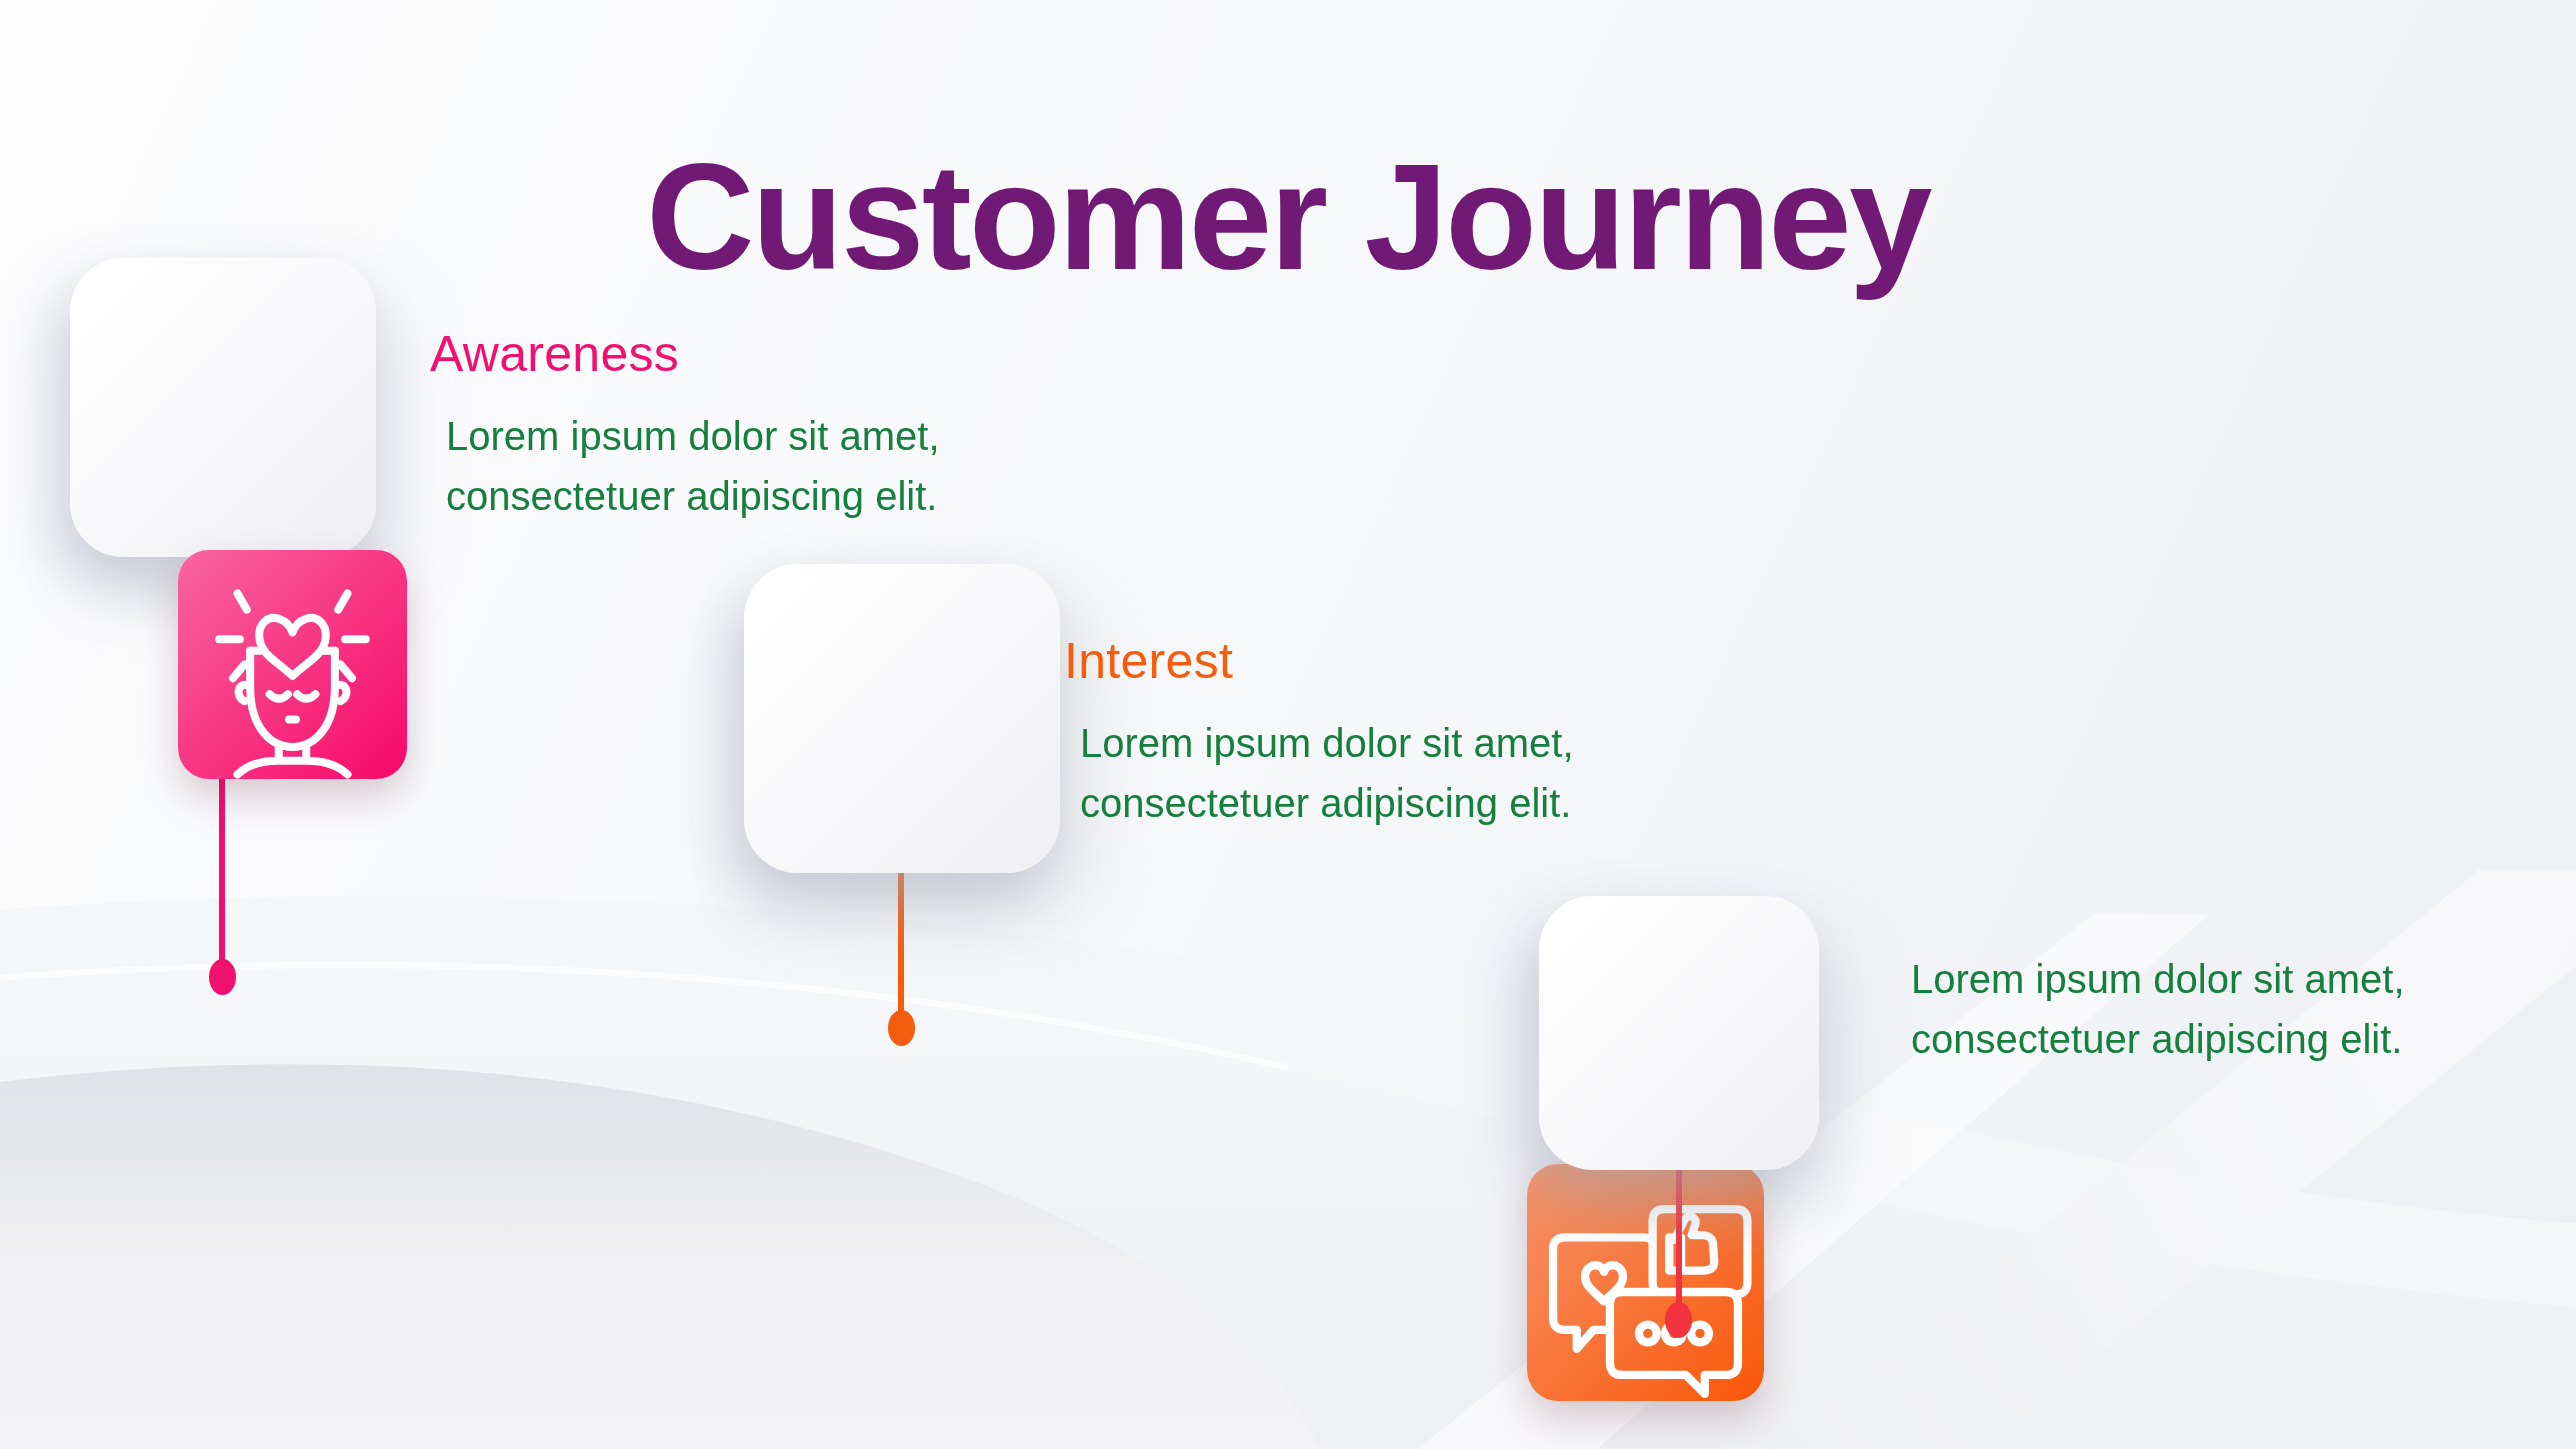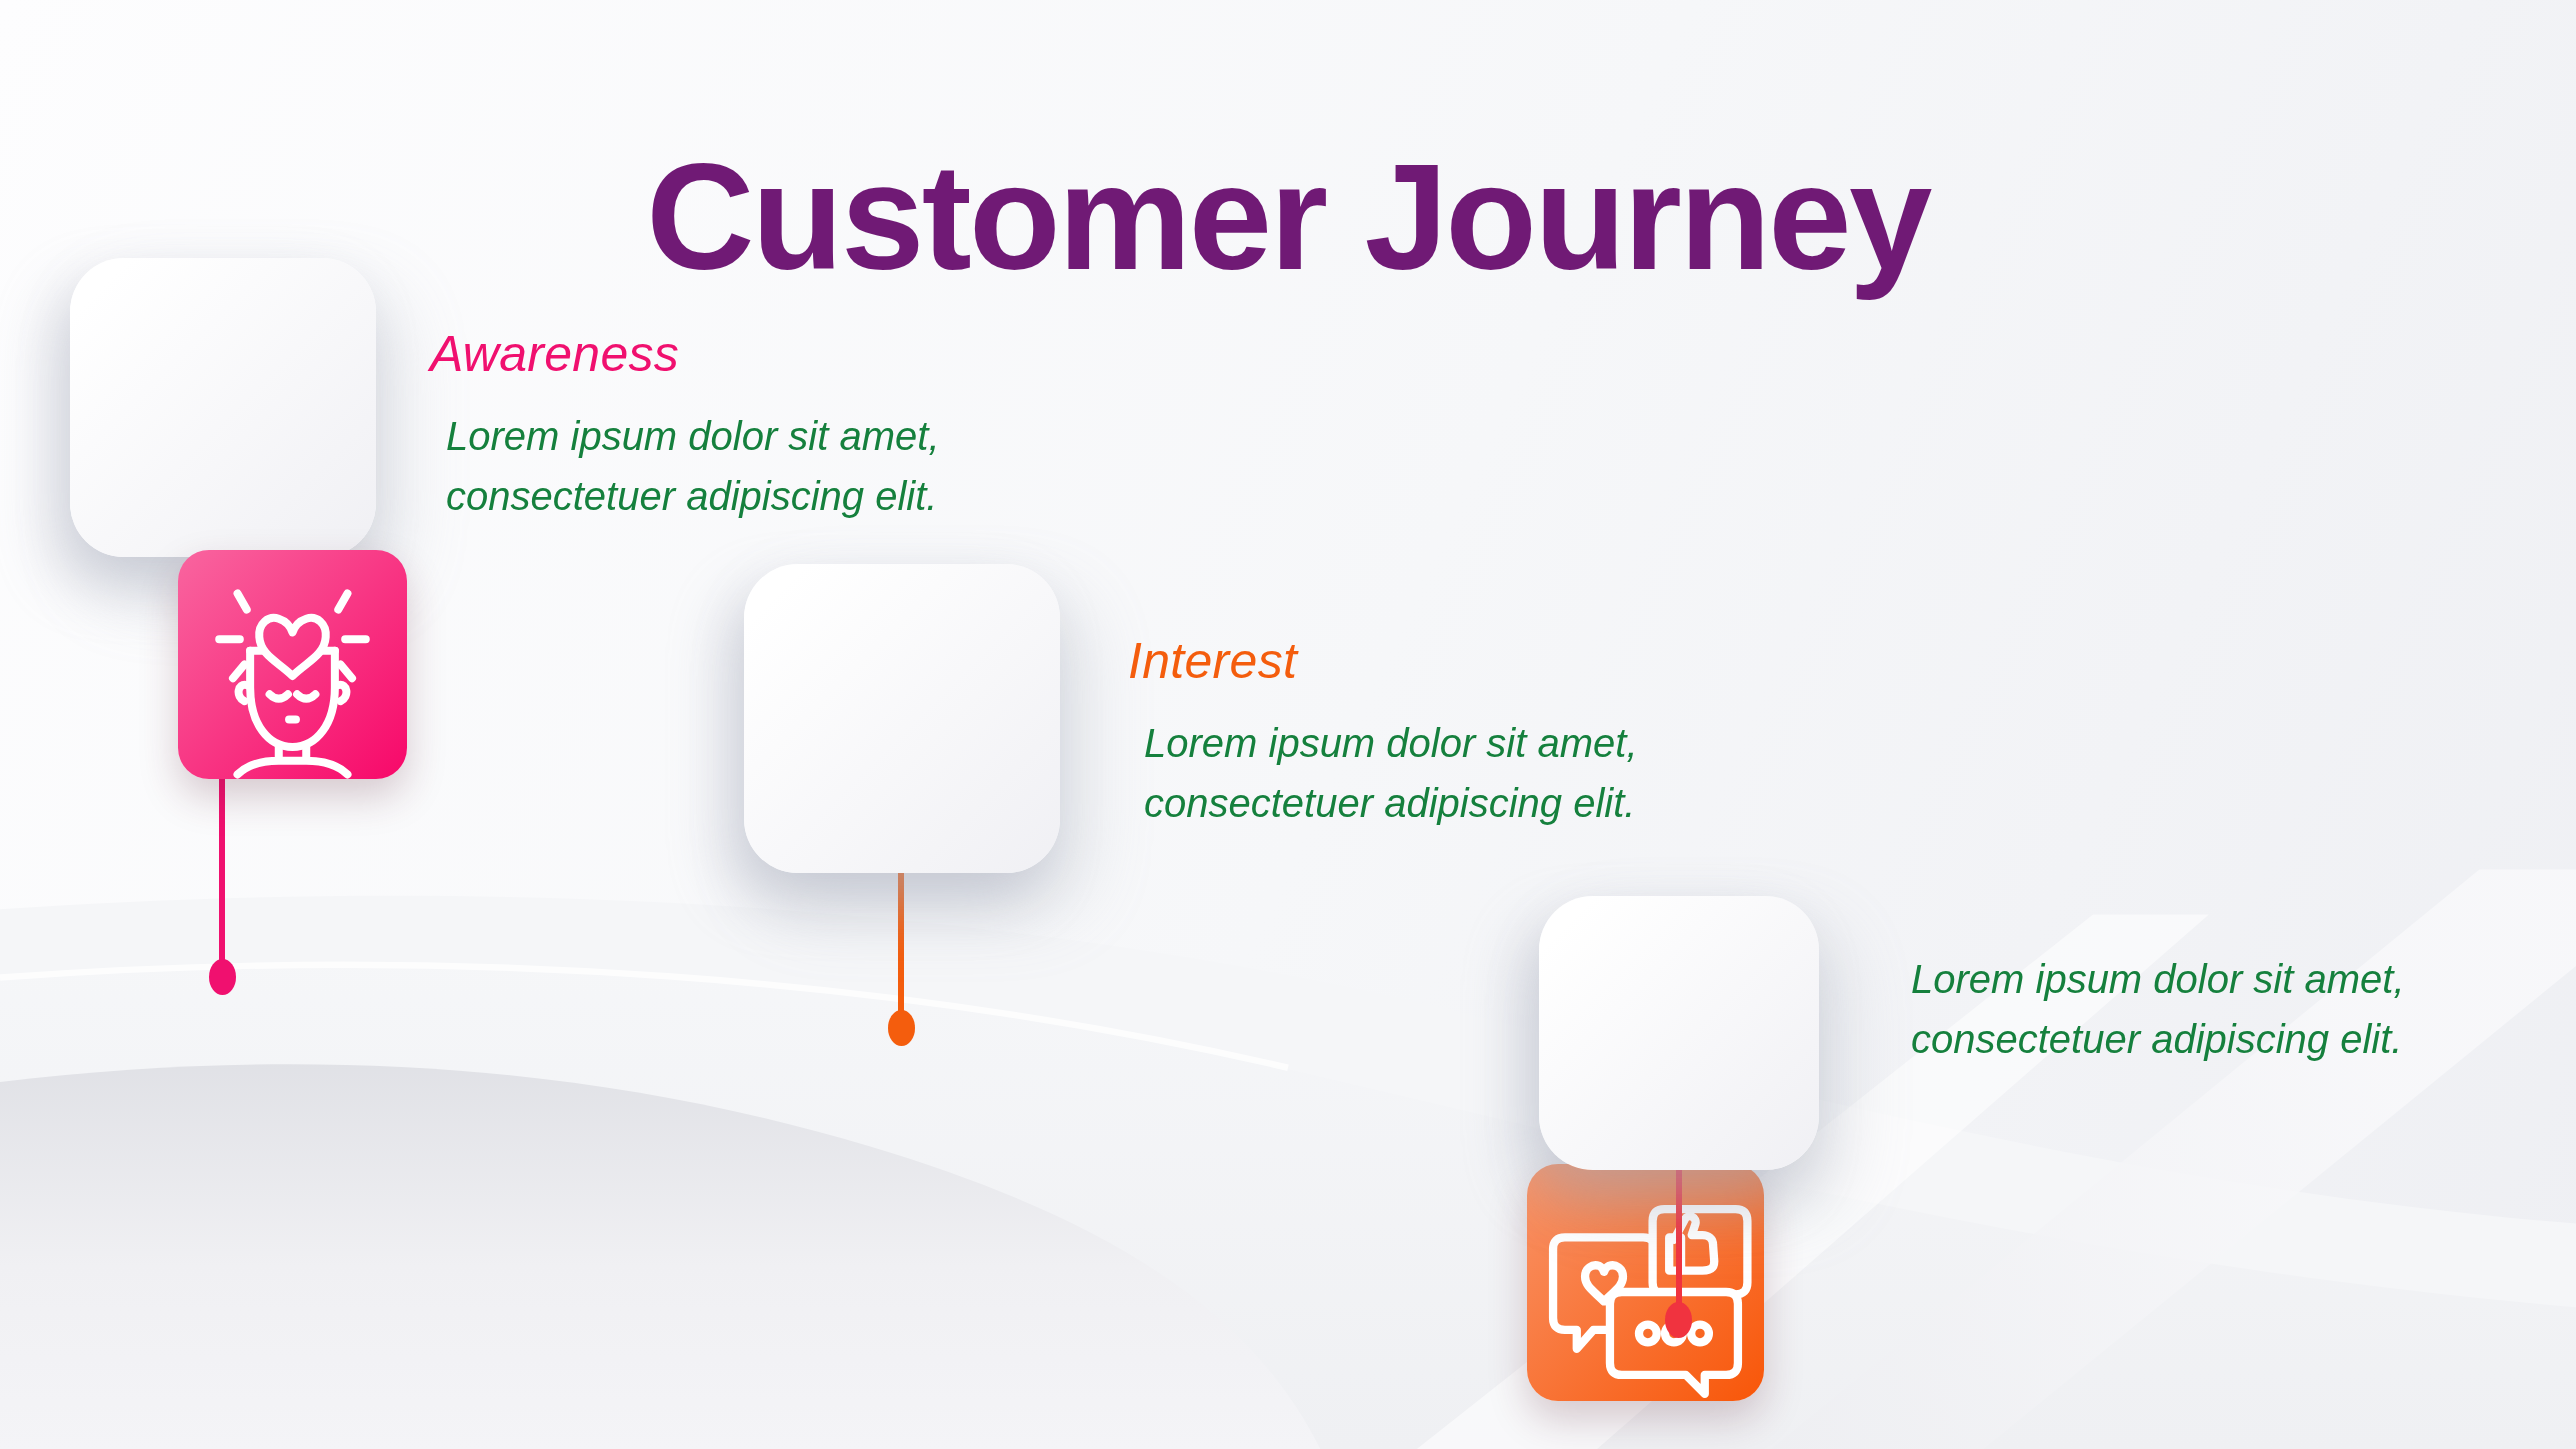--- a/index.html
+++ b/index.html
@@ -26,39 +26,39 @@
     position:absolute;z-index:3;border-radius:31px;overflow:hidden;
     box-shadow:0 18px 39px rgba(90,30,50,.22);
   }
   .tile svg{display:block;width:100%;height:100%;}
   .connector-line{
     position:absolute;width:6.4px;border-radius:3.2px;background:var(--accent);z-index:1;
   }
   .connector-dot{
     position:absolute;width:27px;height:36px;border-radius:50%;background:var(--accent);z-index:1;
   }
-  .text{position:absolute;z-index:2;font-style:italic;}
+  .text{position:absolute;z-index:2;}
   .stage-title{
     margin:0 0 23px 0;font-size:50px;font-weight:400;letter-spacing:0.3px;color:var(--accent);
   }
   .stage-desc{
     margin:16px;width:580px;font-size:40px;line-height:1.5;color:#15803d;
   }
   
   .s0 .card{left:70px;top:258px;width:306px;height:299px;}
   .s0 .tile{left:108px;top:292px;width:229px;height:229px;}
   .s0 .connector-line{left:219px;top:451px;height:515px;}
   .s0 .connector-dot{left:209px;top:959px;}
   .s0 .text{left:430px;top:325px;}
 
   .s1 .card{left:744px;top:564px;width:316px;height:309px;}
   .s1 .tile{left:783px;top:600px;width:237px;height:237px;}
   .s1 .connector-line{left:898px;top:721px;height:293px;}
   .s1 .connector-dot{left:888px;top:1010px;}
-  .s1 .text{left:1128px;top:632px;}
+  .s1 .text{left:1064px;top:632px;}
 
   .s2 .card{left:1539px;top:896px;width:280px;height:274px;}
   .s2 .connector-line{left:1676px;top:1063px;height:245px;}
   .s2 .connector-dot{left:1665px;top:1302px;}
   .s2 .text{left:1895px;top:933px;}
 
   .icon-stroke{fill:none;stroke:#FFFFFF;stroke-width:7;stroke-linecap:round;stroke-linejoin:round;}
   .icon-fill{stroke:#FFFFFF;stroke-width:7;stroke-linecap:round;stroke-linejoin:round;}
 </style>
 </head>

